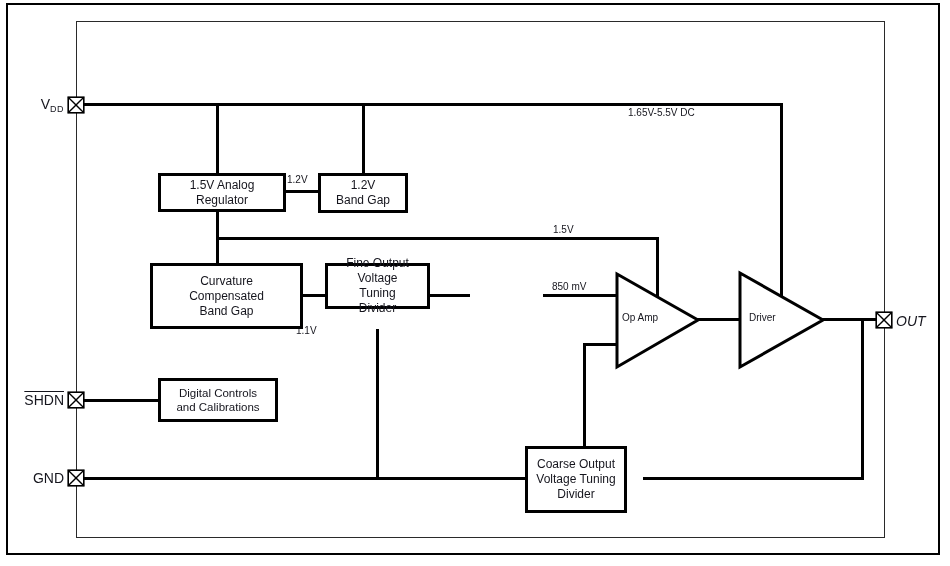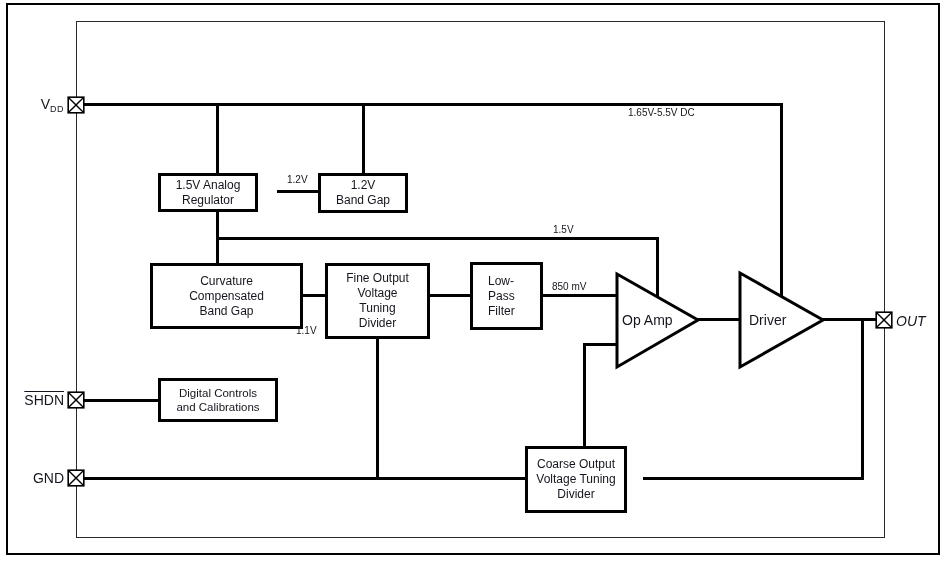--- a/index.html
+++ b/index.html
@@ -11,21 +11,21 @@
   .outer-border{position:absolute;left:6px;top:3px;width:930px;height:548px;border:2px solid #000;}
   .chip-boundary{position:absolute;left:76px;top:21px;width:807px;height:515px;border:1px solid #2a2a2a;}
   .wire{position:absolute;background:#000;}
   .block{
     position:absolute;box-sizing:border-box;border:3px solid #000;background:#fff;
     display:flex;align-items:center;justify-content:center;text-align:center;
     font-size:12px;line-height:15px;white-space:pre-line;z-index:4;
   }
   .block.align-left{justify-content:flex-start;text-align:left;padding-left:15px;}
   .svg-overlay{position:absolute;left:0;top:0;z-index:3;pointer-events:none;}
-  .amp-label{position:absolute;z-index:5;font-size:14px;}
+  .amp-label{position:absolute;z-index:5;font-size:10px;}
   .wire-label{position:absolute;z-index:2;font-size:10px;}
   .wire-label.small{font-size:10px;}
   .pin-symbol{position:absolute;z-index:6;}
   .pin-label{position:absolute;z-index:6;font-size:14px;}
   .pin-label .sub{font-size:9px;vertical-align:-3px;letter-spacing:0.5px;}
   .overlined{text-decoration:overline;}
 </style>
 </head>
 <body>
 
@@ -53,34 +53,31 @@
   <div class="wire" style="left:861px;top:318px;width:3px;height:162px;"></div>
   <div class="wire" style="left:643px;top:477px;width:221px;height:3px;"></div>
   <div class="wire" style="left:84px;top:477px;width:441px;height:3px;"></div>
   <div class="wire" style="left:84px;top:399px;width:74px;height:3px;"></div>
 
   <svg class="svg-overlay" width="950" height="566" viewBox="0 0 950 566">
     <polygon points="617,274 698,320 617,367" fill="#ffffff" stroke="#000000" stroke-width="3"></polygon>
     <polygon points="740,273 823,320 740,367" fill="#ffffff" stroke="#000000" stroke-width="3"></polygon>
   </svg>
 
-  <div class="block" style="left:158px;top:173px;width:100px;height:39px;">1.5V Analog
+  <div class="block" style="left:158px;top:173px;width:128px;height:39px;">1.5V Analog
 Regulator</div>
   <div class="block" style="left:318px;top:173px;width:90px;height:40px;">1.2V
 Band Gap</div>
   <div class="block" style="left:150px;top:263px;width:153px;height:66px;">Curvature
 Compensated
 Band Gap</div>
-  <div class="block" style="left:325px;top:263px;width:105px;height:76px;">Fine Output
+  <div class="block" style="left:325px;top:263px;width:105px;height:46px;">Fine Output
 Voltage
 Tuning
 Divider</div>
-  <div class="block align-left" style="left:470px;top:262px;width:73px;height:68px;">Low-
-Pass
-Filter</div>
   <div class="block" style="left:158px;top:378px;width:120px;height:44px;font-size:11.5px;line-height:14px;">Digital Controls
 and Calibrations</div>
   <div class="block" style="left:525px;top:446px;width:102px;height:67px;">Coarse Output
 Voltage Tuning
 Divider</div>
 
   <div class="amp-label" style="left:622px;top:312px;">Op Amp</div>
   <div class="amp-label" style="left:749px;top:312px;">Driver</div>
 
   <div class="wire-label" style="left:628px;top:107px;">1.65V-5.5V DC</div>

